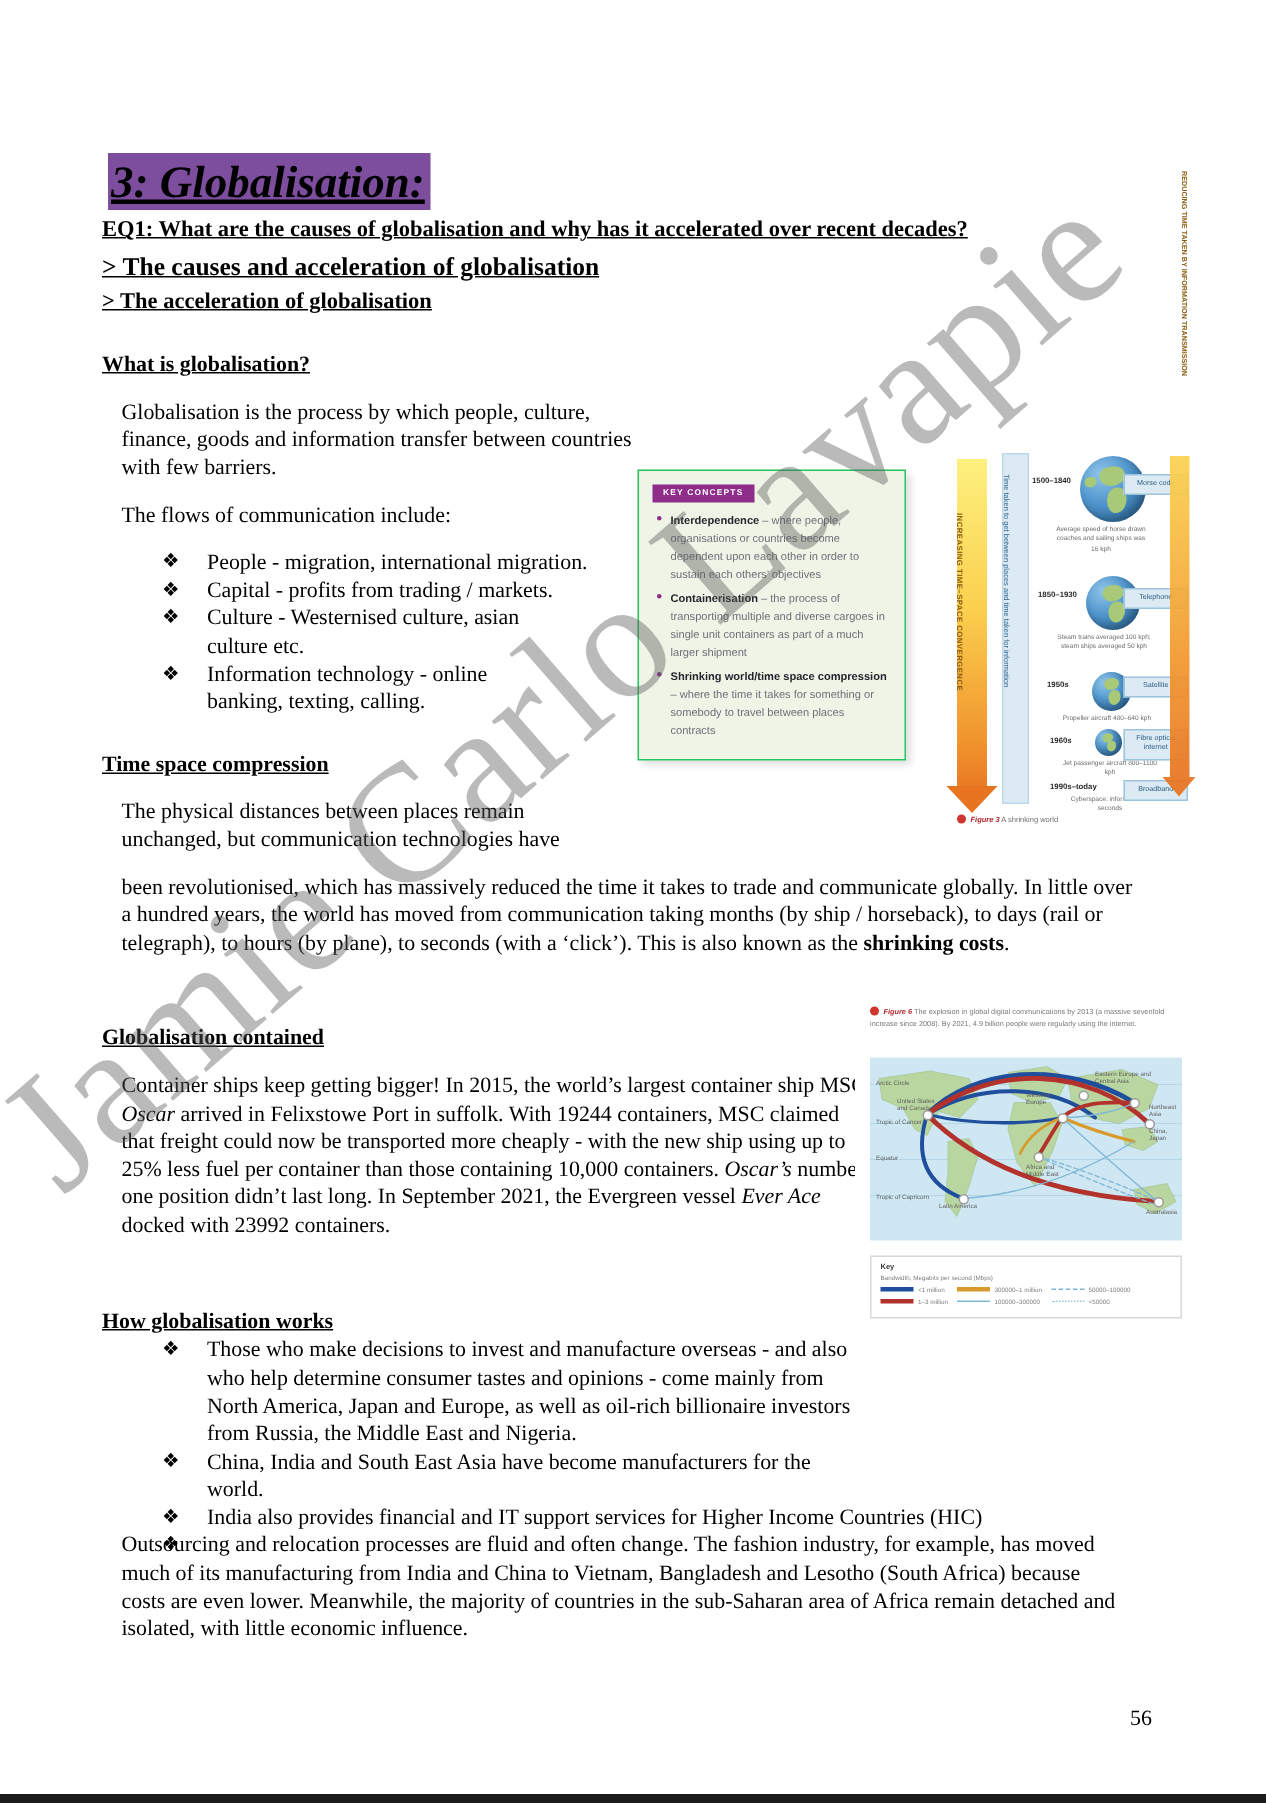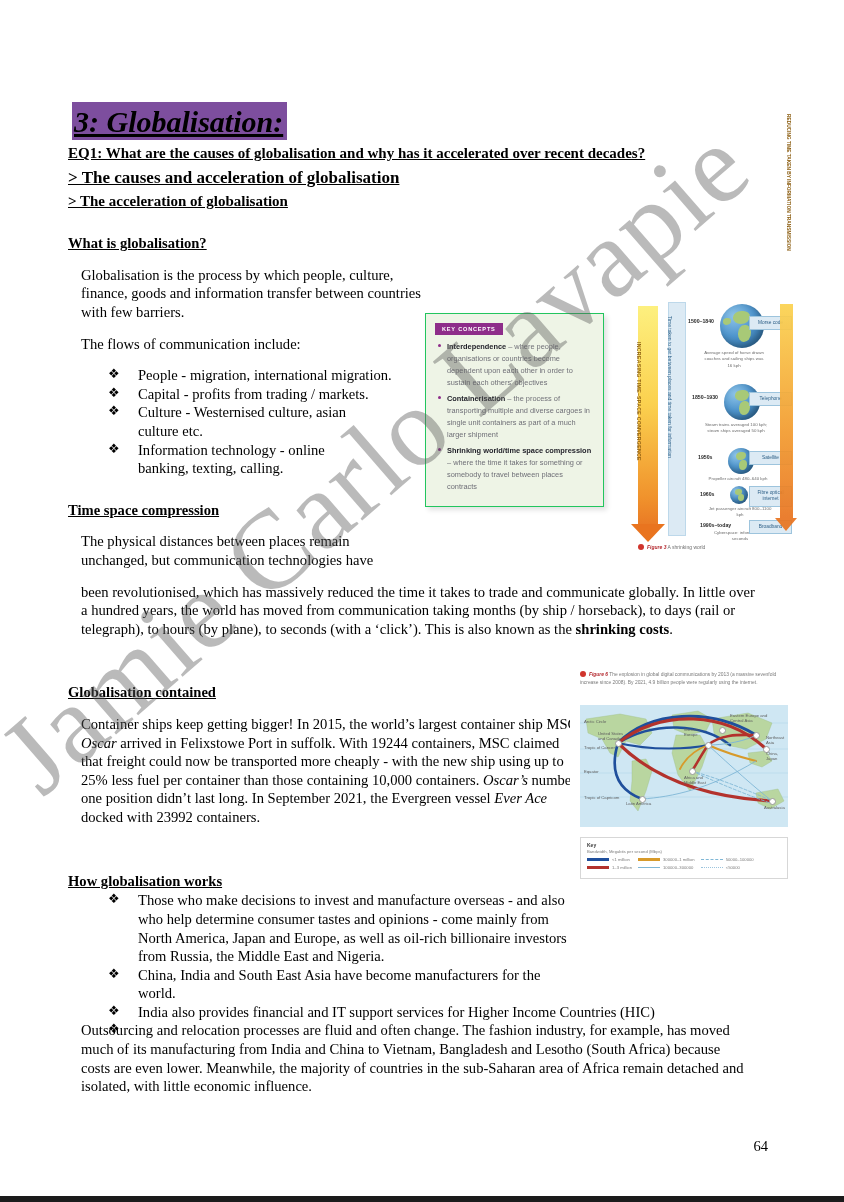--- a/index.html
+++ b/index.html
@@ -596,20 +596,20 @@
     <ul class="bullets">
       <li style="width:440px;"><span class="marker">❖</span><span>Those who make decisions to invest and manufacture overseas - and also who help determine consumer tastes and opinions - come mainly from North America, Japan and Europe, as well as oil-rich billionaire investors from Russia, the Middle East and Nigeria.</span></li>
       <li style="width:440px;"><span class="marker">❖</span><span>China, India and South East Asia have become manufacturers for the world.</span></li>
       <li><span class="marker">❖</span><span>India also provides financial and IT support services for Higher Income Countries (HIC)</span></li>
       <li><span class="marker">❖</span></li>
     </ul>
     <p class="body" style="width:670px; margin-top:0;">Outsourcing and relocation processes are fluid and often change. The fashion industry, for example, has moved much of its manufacturing from India and China to Vietnam, Bangladesh and Lesotho (South Africa) because costs are even lower. Meanwhile, the majority of countries in the sub-Saharan area of Africa remain detached and isolated, with little economic influence.</p>
 
   </div>
 
-  <div class="pagenum">64</div>
+  <div class="pagenum">56</div>
 
   <div class="watermark">
     <span>Jamie Carlo Lavapie</span>
   </div>
 
   <div class="bottom-bar"></div>
 </div>
 
 </body></html>

